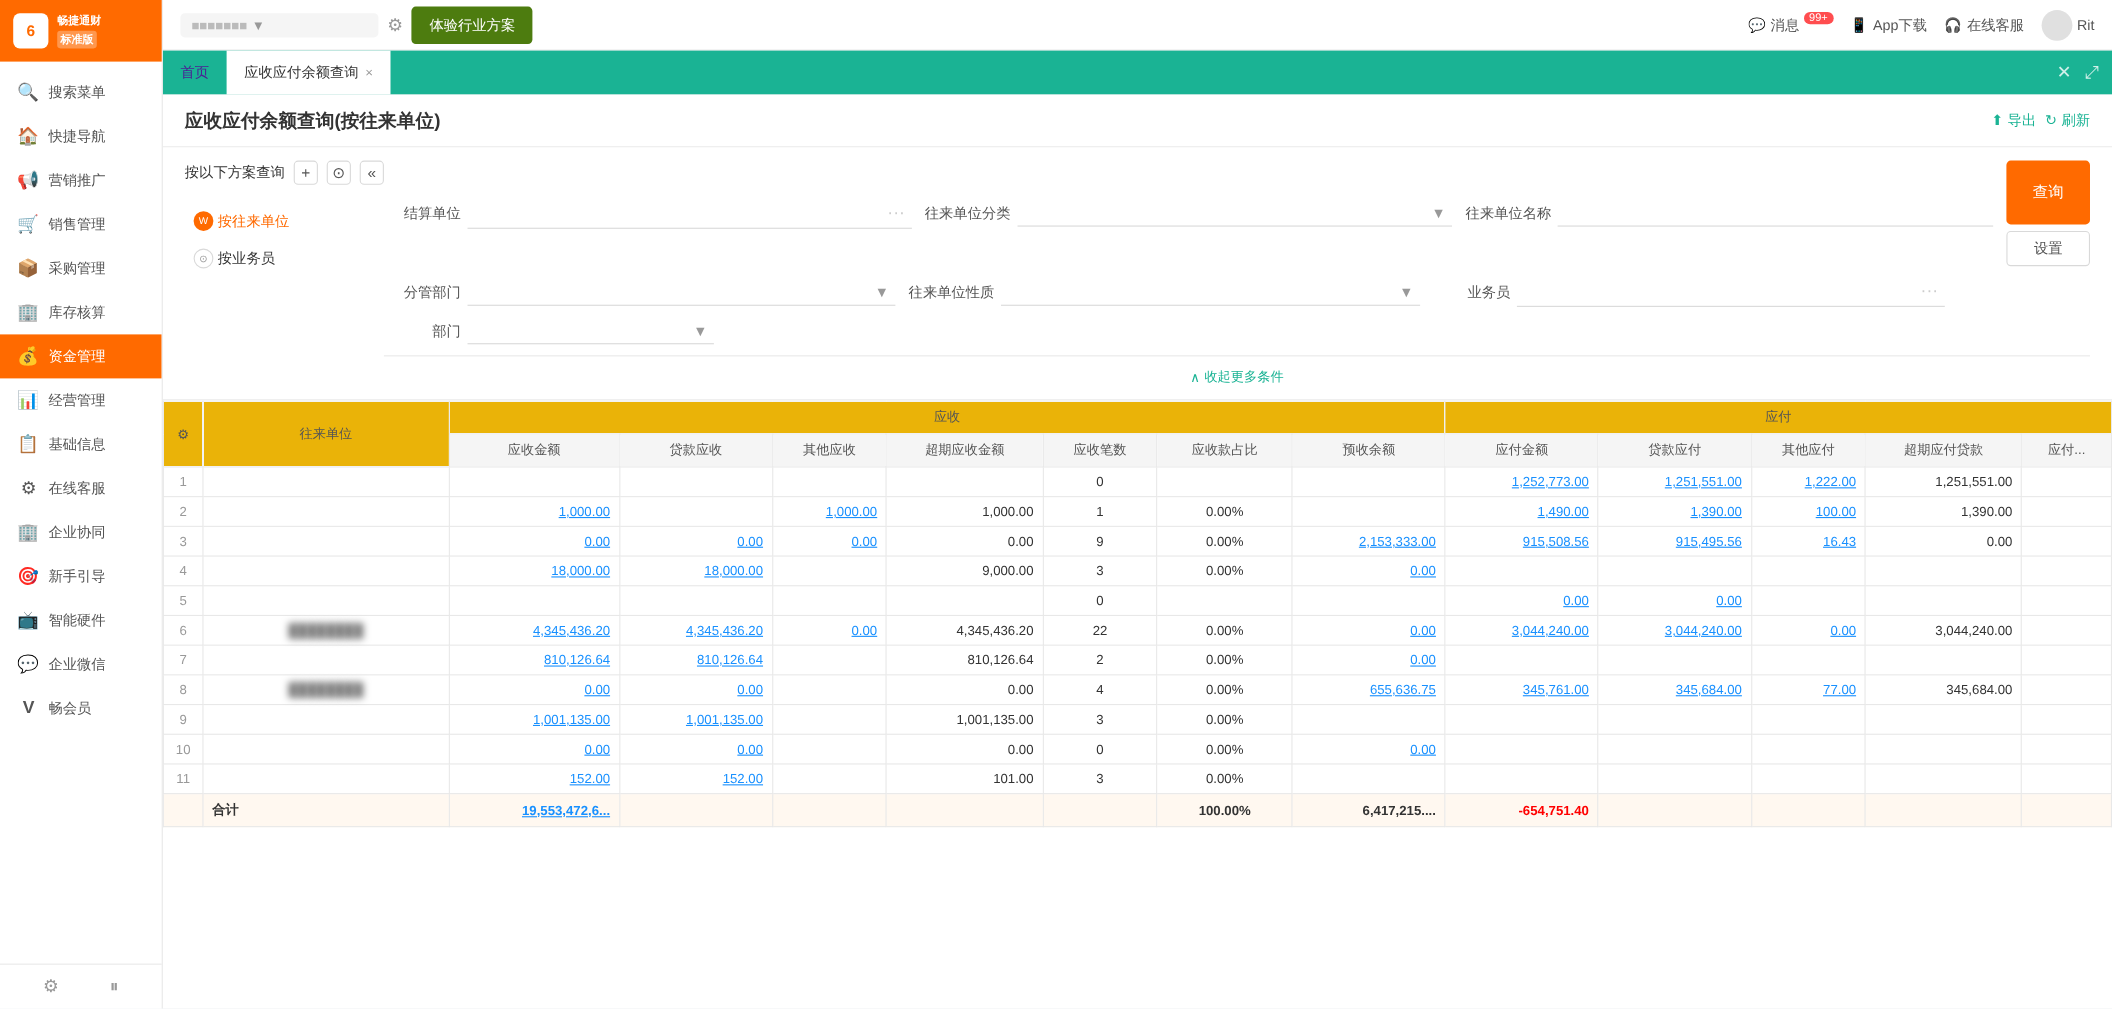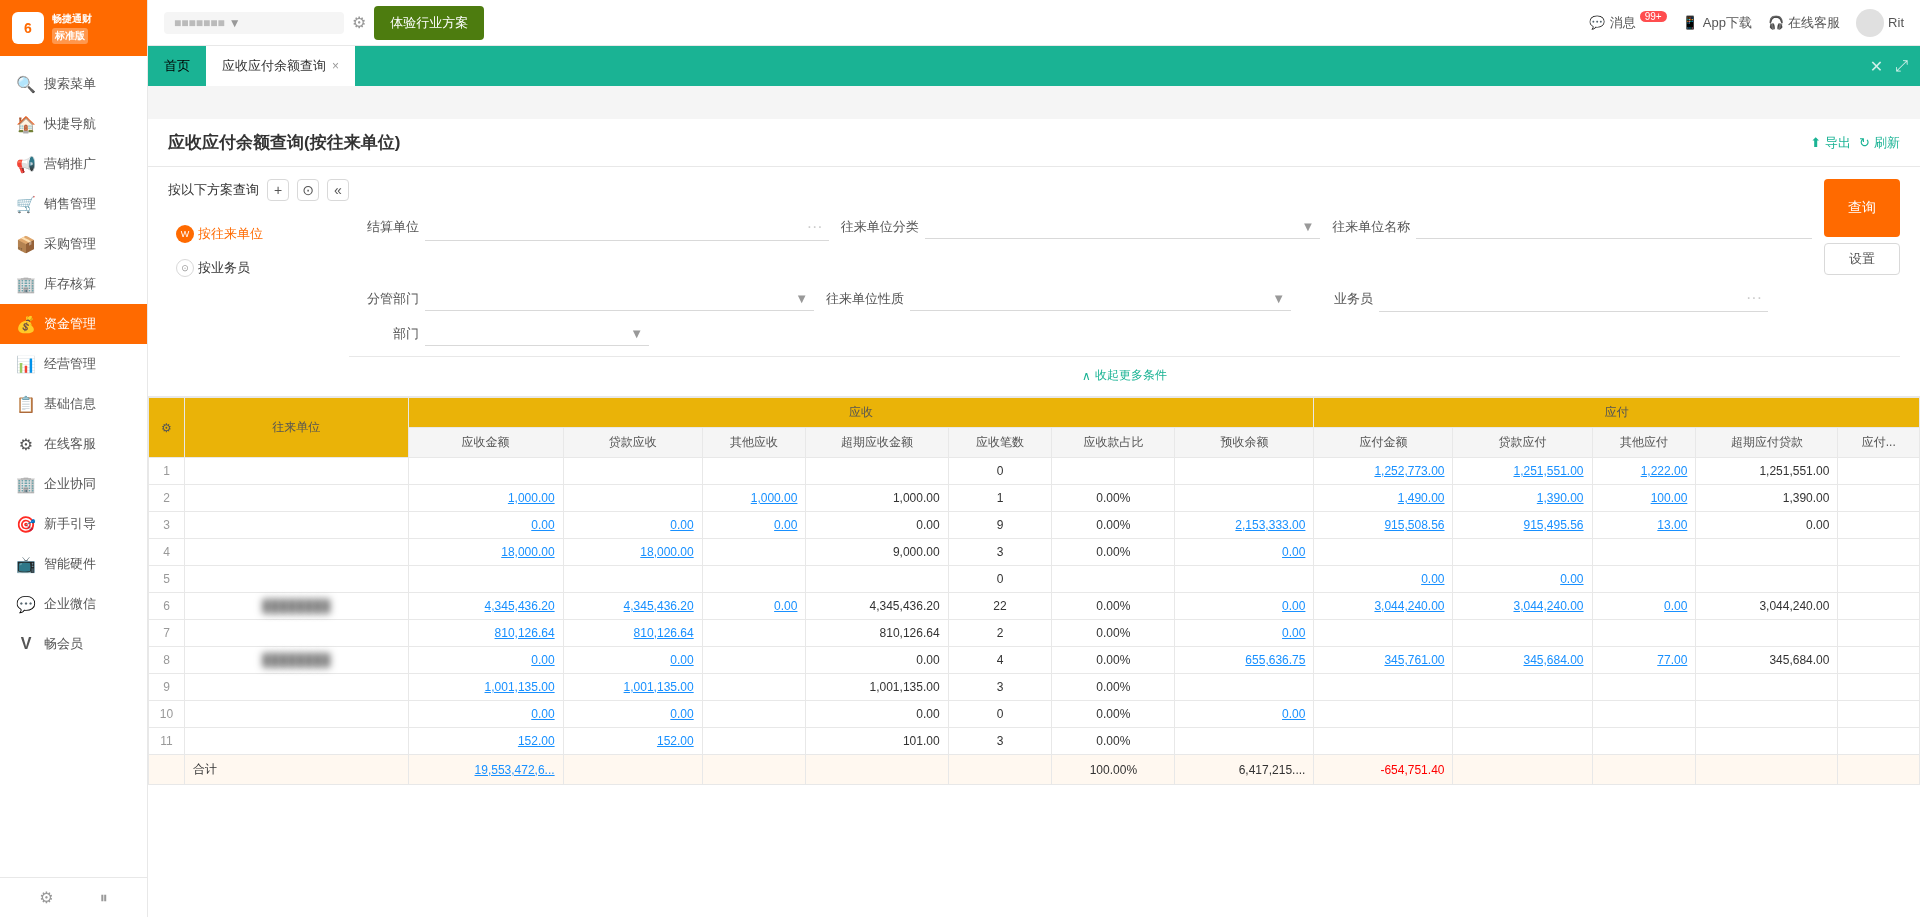--- a/index.html
+++ b/index.html
@@ -32,29 +32,29 @@
     .topbar-btn { background: #4d7c0f; color: white; border: none; border-radius: 4px; padding: 8px 16px; font-size: 13px; cursor: pointer; }
     .topbar-right { display: flex; align-items: center; gap: 16px; color: #555; font-size: 13px; }
     .topbar-right-item { display: flex; align-items: center; gap: 4px; cursor: pointer; }
     .msg-badge { background: #ff4d4f; color: white; border-radius: 10px; padding: 0 5px; font-size: 10px; position: relative; top: -6px; }
     .topbar-avatar { width: 28px; height: 28px; background: #e0e0e0; border-radius: 50%; }
 
     
     .tabbar { height: 40px; background: #1ab394; display: flex; align-items: stretch; flex-shrink: 0; }
     .tab-item { display: flex; align-items: center; padding: 0 16px; cursor: pointer; color: rgba(255,255,255,0.8); font-size: 13px; gap: 6px; }
     .tab-item.active { background: #fff; color: #333; }
-    .tab-home { color: #000000; font-size: 13px; }
+    .tab-home { color: #4c1d95; font-size: 13px; }
     .tab-close { font-size: 12px; color: #999; }
     .tab-window-controls { margin-left: auto; display: flex; align-items: center; gap: 12px; padding-right: 12px; color: rgba(255,255,255,0.8); font-size: 16px; }
 
     
     .content { flex: 1; overflow: hidden; display: flex; flex-direction: column; background: #f5f5f5; }
 
     
-    .page-header { background: #fff; padding: 12px 20px 0; border-bottom: 1px solid #e8e8e8; display: flex; align-items: center; justify-content: space-between; flex-shrink: 0; margin-top: 33px; }
+    .page-header { background: #fff; padding: 12px 20px 0; border-bottom: 1px solid #e8e8e8; display: flex; align-items: center; justify-content: space-between; flex-shrink: 0; }
     .page-title { font-size: 17px; font-weight: 600; color: #333; padding-bottom: 12px; }
     .page-actions { display: flex; gap: 8px; padding-bottom: 12px; }
     .action-btn { display: flex; align-items: center; gap: 4px; color: #1ab394; cursor: pointer; font-size: 13px; }
 
     
     .filter-area { background: #fff; padding: 12px 20px; border-bottom: 1px solid #e8e8e8; flex-shrink: 0; }
     .filter-scheme { display: flex; align-items: center; gap: 8px; margin-bottom: 12px; }
     .filter-scheme-btn { width: 22px; height: 22px; border: 1px solid #d9d9d9; border-radius: 4px; display: flex; align-items: center; justify-content: center; cursor: pointer; color: #555; font-size: 14px; }
     .scheme-option { display: flex; align-items: center; gap: 4px; padding: 4px 8px; cursor: pointer; }
     .scheme-option.active { color: #ff6a00; }
@@ -73,21 +73,21 @@
 
     
     .table-container { flex: 1; overflow: auto; background: #fff; margin: 0; }
     table { width: 100%; border-collapse: collapse; font-size: 12px; }
     thead tr th { background: #f5f5f5; border: 1px solid #e8e8e8; padding: 6px 8px; text-align: center; font-weight: 500; color: #555; white-space: nowrap; position: sticky; top: 0; z-index: 2; }
     thead tr:first-child th { background: #eab308; }
     tbody tr td { border: 1px solid #e8e8e8; padding: 6px 8px; text-align: center; color: #333; white-space: nowrap; }
     .td-link { color: #1890ff; text-decoration: underline; cursor: pointer; }
     .td-num { text-align: right; }
     .td-center { text-align: center; }
-    tfoot tr td { background: #fff8f0; border: 1px solid #e8e8e8; padding: 6px 8px; font-weight: 400; color: #333; }
+    tfoot tr td { background: #fff8f0; border: 1px solid #e8e8e8; padding: 6px 8px; font-weight: 700; color: #333; }
     .blurred { color: transparent; text-shadow: 0 0 6px rgba(0,0,0,0.4); user-select: none; }
     .row-num { color: #999; text-align: center; }
     .group-header { text-align: center; background: #f5f5f5; }
   </style>
 </head>
 <body>
 
 <div class="app-container">
 
   <div class="sidebar">
@@ -385,21 +385,21 @@
                 <td class="blurred"></td>
                 <td class="td-num td-link">0.00</td>
                 <td class="td-num td-link">0.00</td>
                 <td class="td-num td-link">0.00</td>
                 <td class="td-num">0.00</td>
                 <td class="td-center">9</td>
                 <td class="td-center">0.00%</td>
                 <td class="td-num td-link">2,153,333.00</td>
                 <td class="td-num td-link">915,508.56</td>
                 <td class="td-num td-link">915,495.56</td>
-                <td class="td-num td-link">13.00</td>
+                <td class="td-num td-link">16.43</td>
                 <td class="td-num">0.00</td>
                 <td class="td-num"></td>
               </tr>
               <tr>
                 <td class="row-num">4</td>
                 <td class="blurred"></td>
                 <td class="td-num td-link">18,000.00</td>
                 <td class="td-num td-link">18,000.00</td>
                 <td class="td-num td-link"></td>
                 <td class="td-num">9,000.00</td>

